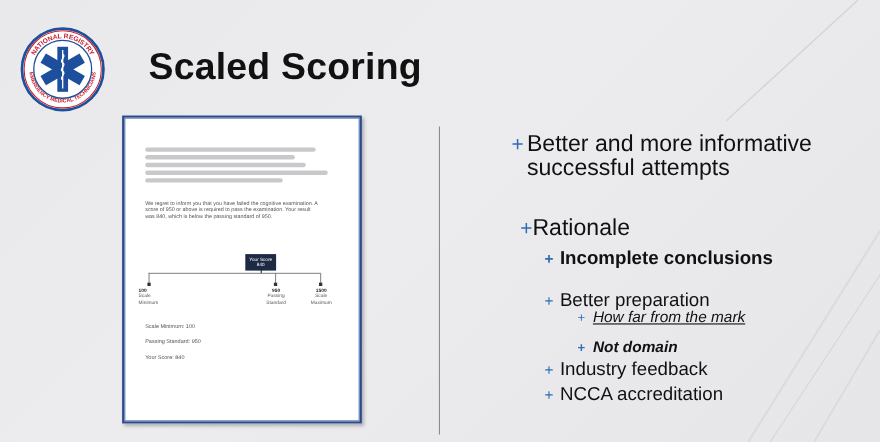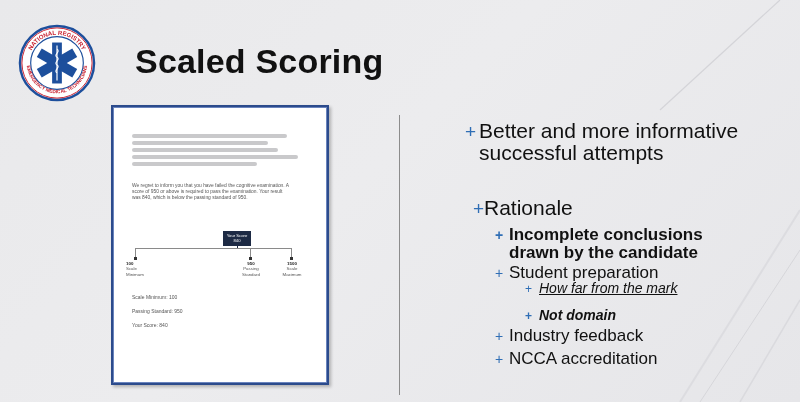--- a/index.html
+++ b/index.html
@@ -140,24 +140,23 @@
 <div class="bullets">
   <div class="b l1" style="left:0;top:5px;">
     <span class="plus">+</span><span>Better and more informative</span>
     <span class="cont" style="padding-left:14px;">successful attempts</span>
   </div>
   <div class="b l1" style="left:5px;top:82px;text-align:right;">
     <span class="plus">+</span><span>Rationale</span>
   </div>
   <div class="b l2" style="left:30px;top:111px;font-weight:bold;">
     <span class="plus">+</span><span>Incomplete conclusions</span>
-    <span class="cont" style="padding-left:14px;">drawn by the candidate</span>
   </div>
   <div class="b l2" style="left:30px;top:149px;">
-    <span class="plus">+</span><span>Student preparation</span>
+    <span class="plus">+</span><span>Better preparation</span>
   </div>
   <div class="b l3" style="left:60px;top:166px;text-decoration:underline;">
     <span class="plus">+</span><span>How far from the mark</span>
   </div>
   <div class="b l3" style="left:60px;top:193px;font-weight:bold;">
     <span class="plus">+</span><span>Not domain</span>
   </div>
   <div class="b l2" style="left:30px;top:212px;">
     <span class="plus">+</span><span>Industry feedback</span>
   </div>

